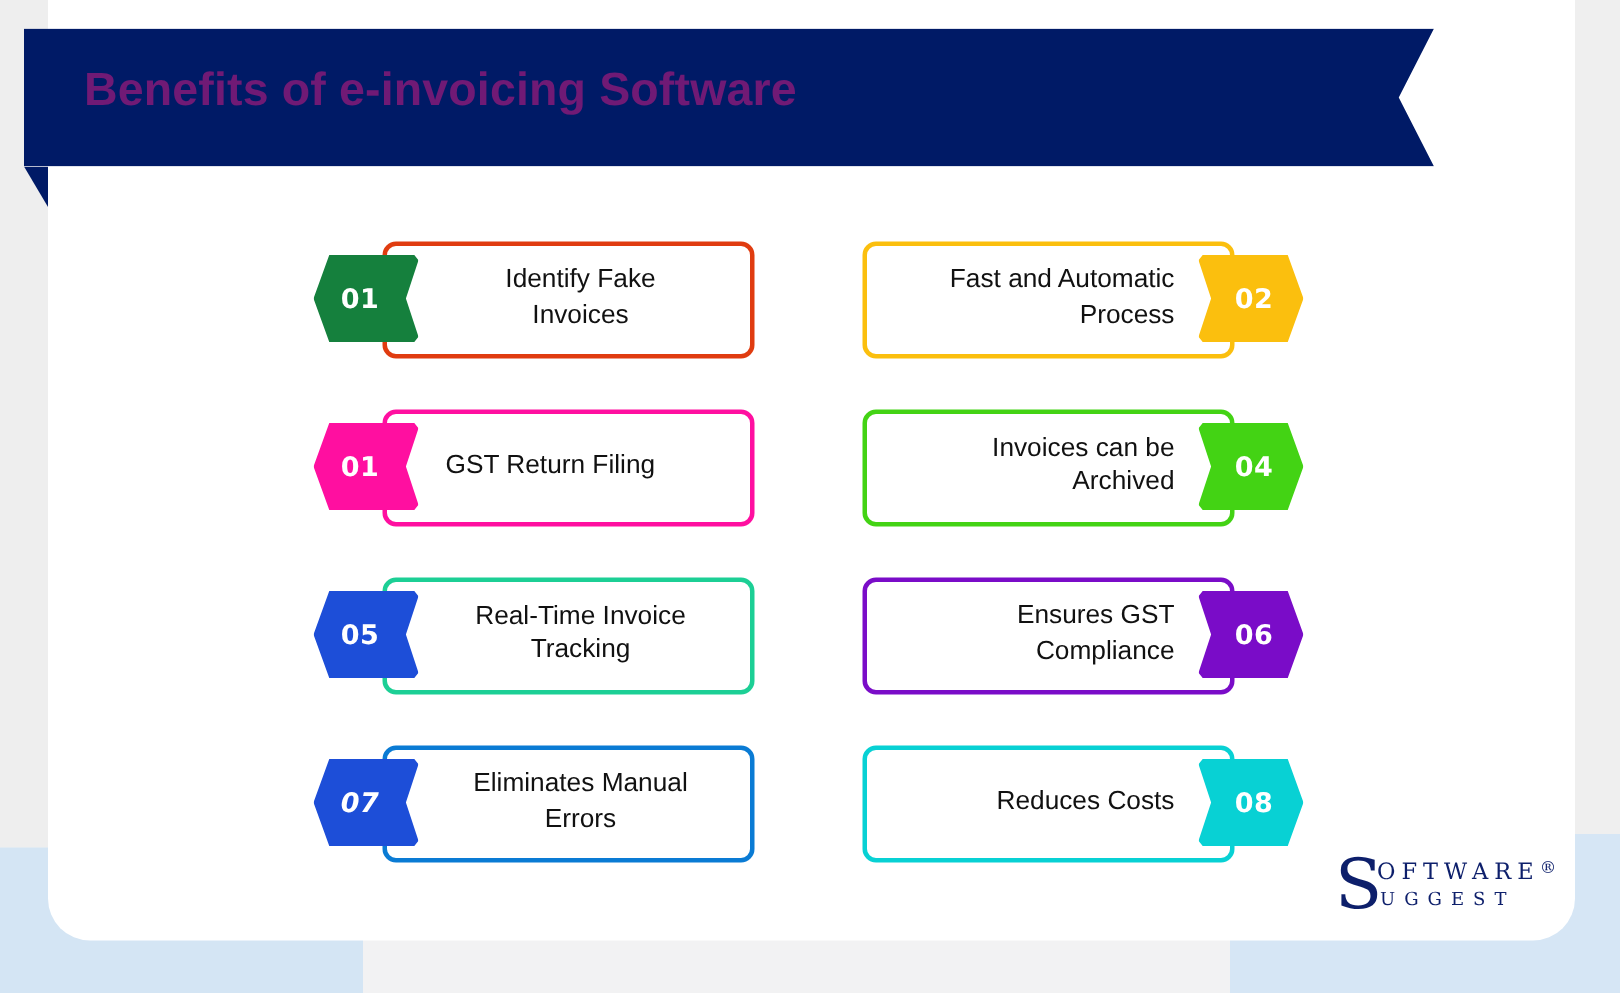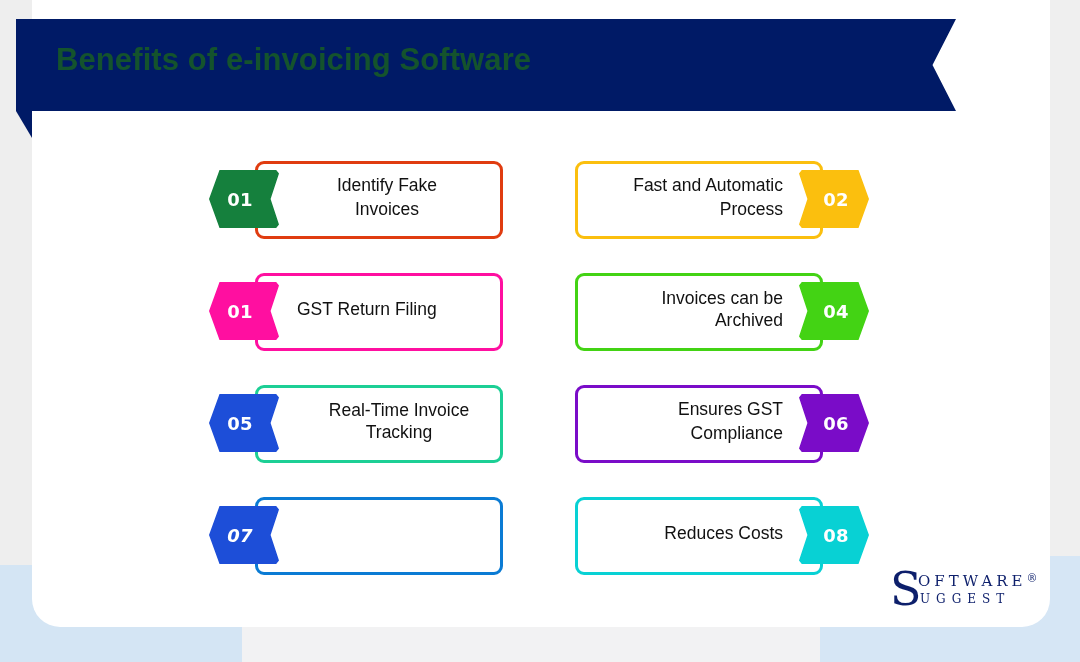--- a/index.html
+++ b/index.html
@@ -28,21 +28,21 @@
     background: #001a66;
     clip-path: polygon(0 0, 100% 0, 97.5% 50%, 100% 100%, 0 100%);
   }
   .banner-fold {
     position: absolute; left: 16px; top: 111px; width: 16px; height: 27px;
     background: #001a66;
     clip-path: polygon(0 0, 100% 0, 100% 100%);
   }
   .banner-title {
     position: absolute; left: 56px; top: 42px;
-    color: #14532d; font-size: 31px; font-weight: 700; letter-spacing: 0.1px;
+    color: #701a75; font-size: 31px; font-weight: 700; letter-spacing: 0.1px;
     font-family: "Liberation Sans", sans-serif;
   }
   .item { position: absolute; width: 300px; height: 78px; }
   .item .box {
     position: absolute; top: 0; width: 248px; height: 78px;
     border: 3px solid; border-radius: 9px; background: #fff;
   }
   .item.left .box { left: 46px; }
   .item.right .box { left: 0; }
   .item .label {
@@ -135,39 +135,42 @@
   <div class="label" style="right:92px; width:150px; line-height:22px;">
       <span>Invoices can be Archived</span>
     </div>
 </div>
 
 <div class="item left" style="left:209px; top:385px;">
   <div class="box" style="border-color:#1ccf95;"></div>
   <div class="badge" style="background:#1d4ed8;">
       <span>05</span>
     </div>
-  <div class="label" style="left:100px; width:180px; line-height:22px;">
+  <div class="label" style="left:88px; width:180px; line-height:22px;">
       <span>Real-Time Invoice Tracking</span>
     </div>
 </div>
 
 <div class="item right" style="left:575px; top:385px;">
   <div class="box" style="border-color:#7a0cc8;"></div>
   <div class="badge" style="background:#7a0cc8;">
       <span>06</span>
     </div>
   <div class="label" style="right:92px; width:130px;">
       <span>Ensures GST Compliance</span>
     </div>
 </div>
 
 <div class="item left" style="left:209px; top:497px;">
   <div class="box" style="border-color:#0a7bd4;"></div>
   <div class="badge" style="background:#1d4ed8;font-style:italic;">
       <span>07</span>
+    </div>
+  <div class="label" style="left:88px; width:180px;">
+      <span>Eliminates Manual Errors</span>
     </div>
 </div>
 
 <div class="item right" style="left:575px; top:497px;">
   <div class="box" style="border-color:#08d1d4;"></div>
   <div class="badge" style="background:#08d1d4;">
       <span>08</span>
     </div>
   <div class="label" style="right:92px; width:180px;">
       <span>Reduces Costs</span>

